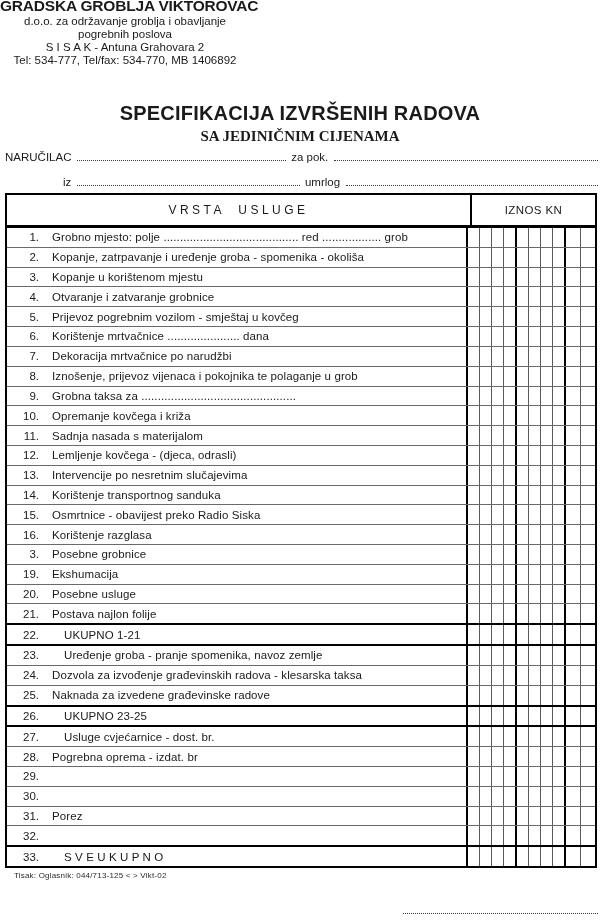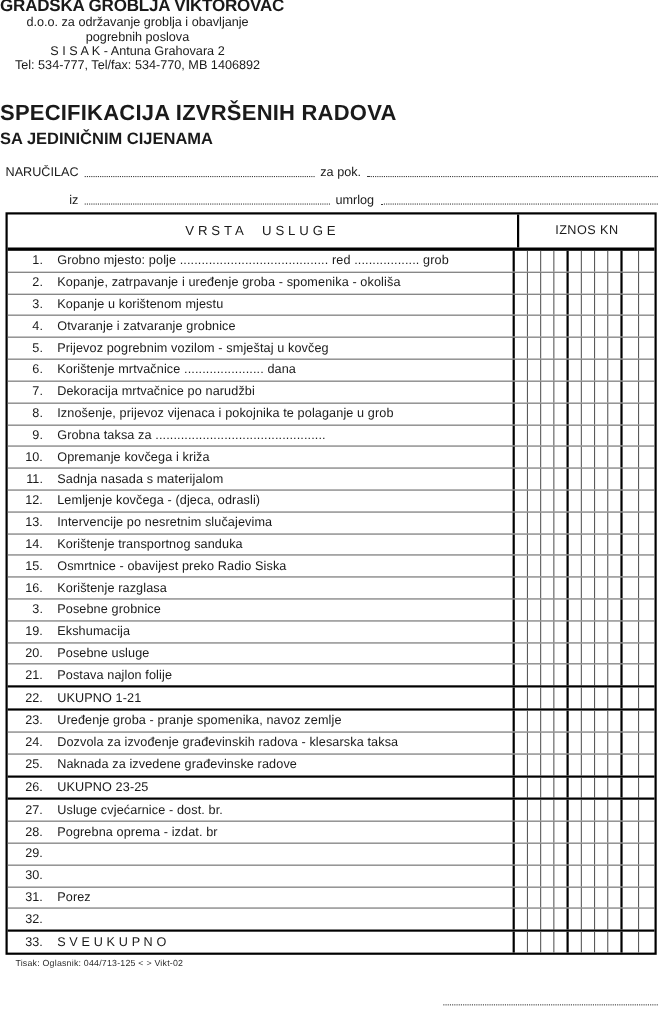--- a/index.html
+++ b/index.html
@@ -7,23 +7,23 @@
   .page {
     position:relative; width:600px; height:920px; background:#ffffff;
     font-family:"Liberation Sans","DejaVu Sans",sans-serif; color:#1a1a1a;
     overflow:hidden;
   }
   
   .letterhead { position:absolute; top:-3px; left:0; width:250px; text-align:center; }
   .company { font-size:15.5px; font-weight:bold; white-space:nowrap; line-height:18px; letter-spacing:-0.2px; }
   .lh-line { font-size:11.5px; line-height:13px; white-space:nowrap; }
   
-  .title-block { position:absolute; top:92px; left:0; width:600px; text-align:left; }
+  .title-block { position:absolute; top:102px; left:0; width:600px; text-align:center; }
   .title { font-size:20px; font-weight:bold; letter-spacing:0.2px; }
-  .subtitle { font-size:15px; font-weight:bold; margin-top:3px; }
+  .subtitle { font-size:15px; font-weight:bold; margin-top:3px;font-family:Liberation Serif, serif; }
   
   .orderer { position:absolute; top:147px; left:5px; width:593px; font-size:11.5px; }
   .form-line { display:flex; align-items:flex-end; height:17px; }
   .form-line + .form-line { margin-top:8px; }
   .fl-label { flex:none; padding-bottom:1px; }
   .leader { border-bottom:1.6px dotted #3a3a3a; margin:0 5px 3px 6px; }
   .lead-a1 { flex:212; }
   .lead-a2 { flex:268; margin-right:0; }
   .lead-b1 { flex:228; }
   .lead-b2 { flex:258; margin-right:0; }
@@ -38,21 +38,21 @@
     width:463px; flex:none; display:flex; align-items:center; justify-content:center;
     font-size:12px; letter-spacing:3.5px; word-spacing:7px;
   }
   .amt-head {
     flex:1; border-left:2.5px solid #000; display:flex; align-items:center; justify-content:center;
     font-size:11.5px; letter-spacing:0.4px;
   }
   .t-body { flex:1; display:flex; flex-direction:column; }
   .t-row { flex:1; display:flex; align-items:center; border-top:1px solid #6a6a6a; min-height:0; }
   .t-row.first { border-top:none; }
-  .t-row.thick-top { border-top:2px solid #000; }
+  .t-row.thick-top { border-top:2px solid #000;gap:12px; }
   .row-num { width:32px; flex:none; text-align:right; font-size:11.5px; }
   .row-label {
     flex:1; margin-left:13px; font-size:11.5px; white-space:nowrap; overflow:hidden;
     letter-spacing:0.1px;
   }
   .amt-grid {
     width:129px; flex:none; align-self:stretch; border-left:2.5px solid #000; display:flex;
   }
   .a-cell { flex:1; border-left:1px solid #5a5a5a; }
   .a-cell.c0 { border-left:none; }

